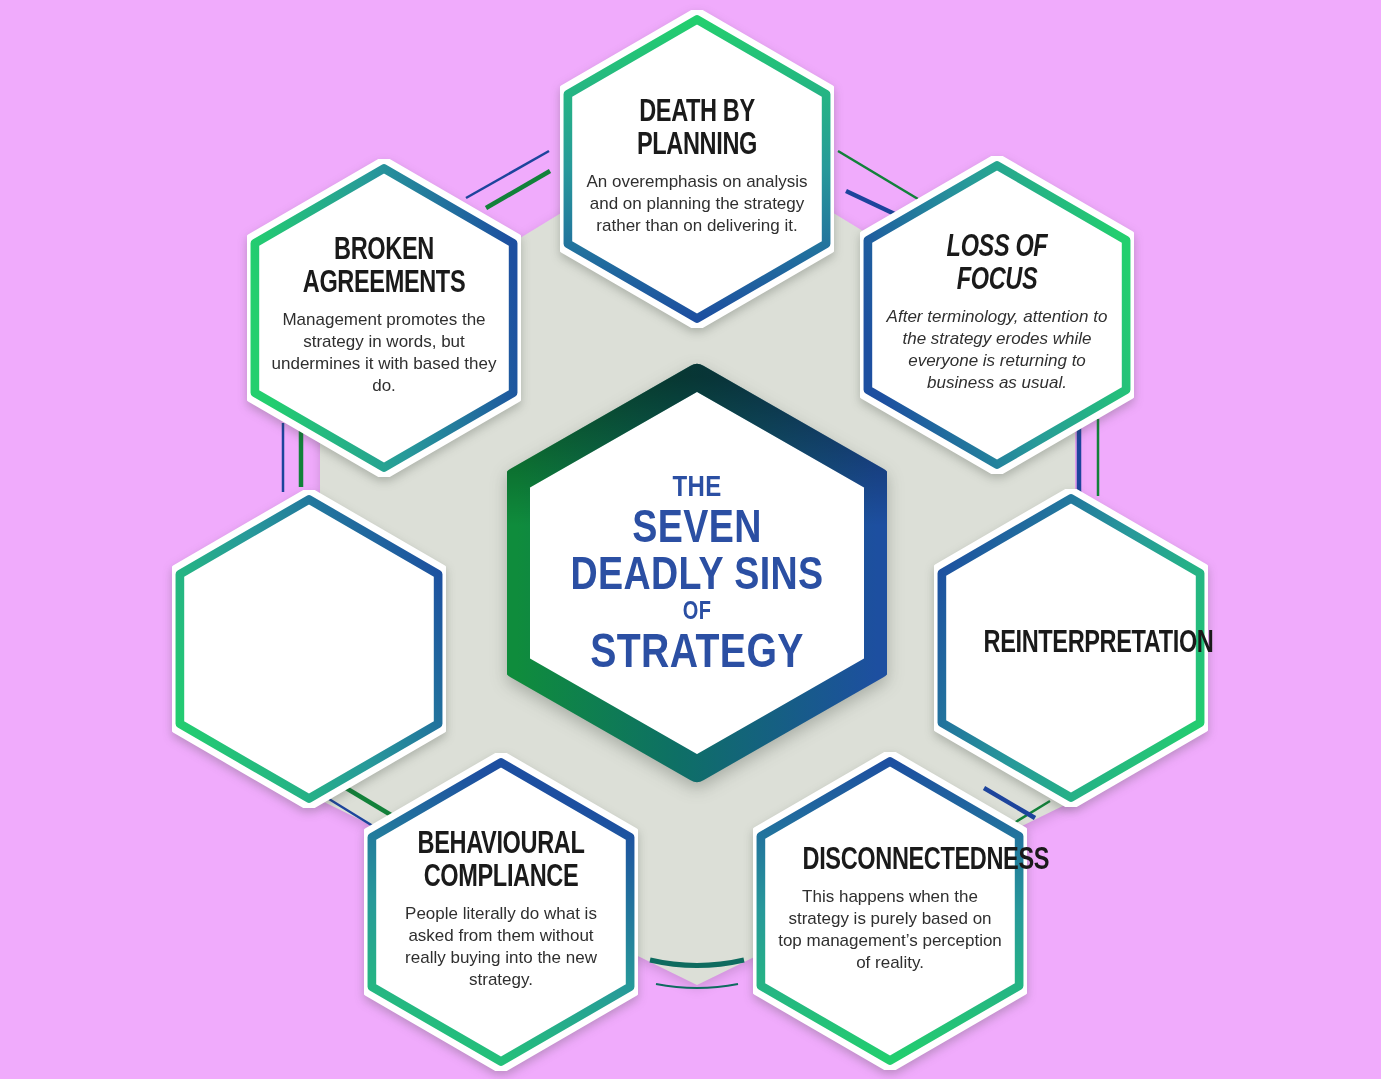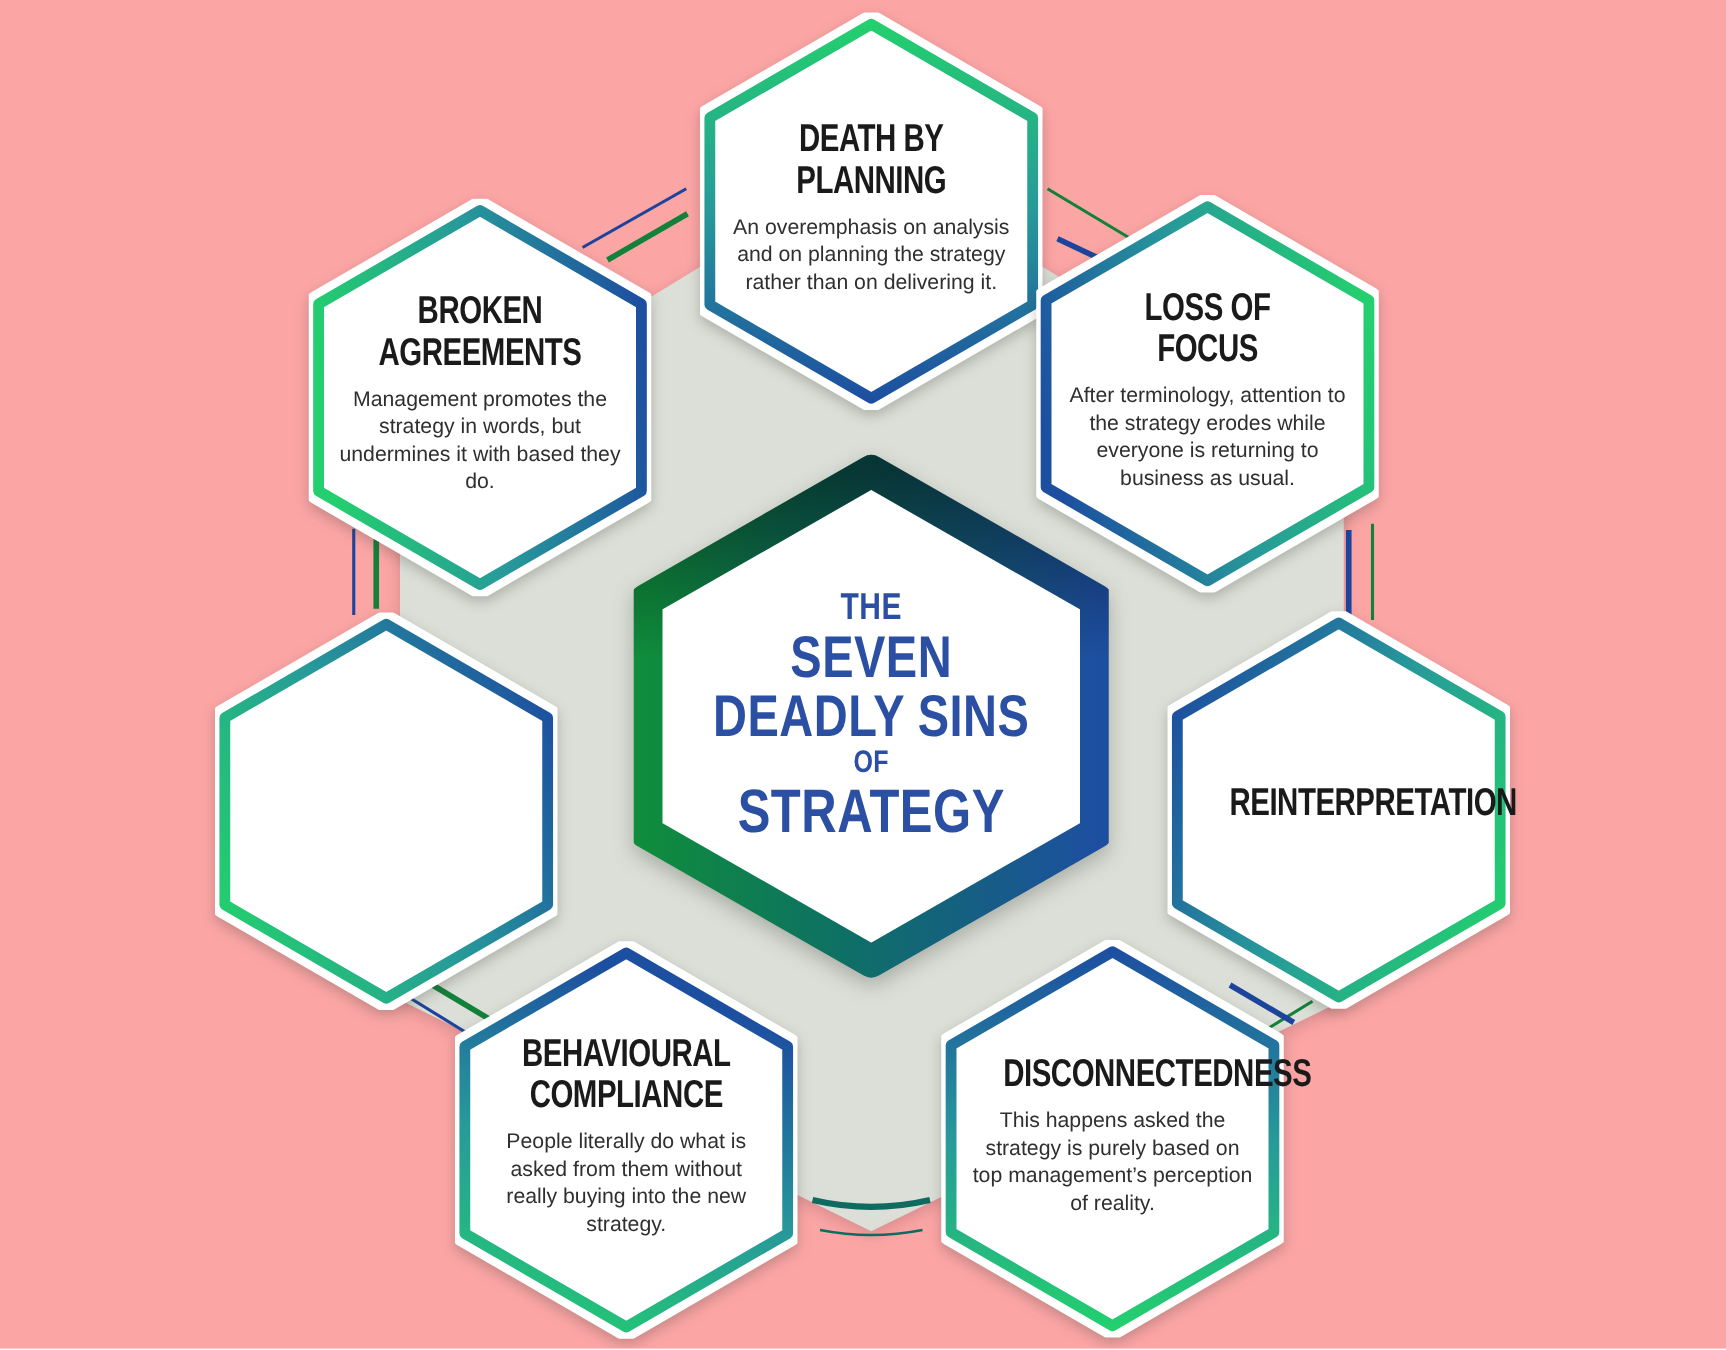--- a/index.html
+++ b/index.html
@@ -5,21 +5,21 @@
   :root{
     --green:#23cf6e; --teal:#27999a; --blue:#1d4fa0;
     --dark-green:#12813a; --dark-blue:#1d449c; --dark-teal:#0e6b5f;
     --center-green:#0f8c3c; --center-teal:#0e6f66; --center-blue:#1d4fa0;
     --background-gray:#dcdfd7; --title-blue:#2b4fa3;
     --heading-black:#1a1a1a; --body-text:#2f2f2f;
   }
   html,body{margin:0;padding:0;background:#fff;}
   .canvas{
     position:relative; width:1381px; height:1079px; overflow:hidden;
-    background:#fca5a5; font-family:"Liberation Sans", sans-serif;
+    background:#f0abfc; font-family:"Liberation Sans", sans-serif;
   }
   .bg-svg{position:absolute; left:0; top:0; z-index:1;}
   .bg-hex{fill:var(--background-gray); filter:drop-shadow(0 4px 6px rgba(0,0,0,.15));}
 
   .card{position:absolute; width:274px; height:318px; z-index:2;}
   .hex-svg{position:absolute; inset:0; width:100%; height:100%;
     filter:drop-shadow(0 4px 5px rgba(50,60,50,.28));}
   .halo{fill:#fff; stroke:#fff; stroke-width:14; stroke-linejoin:round;}
   .ring{fill:#fff; stroke-width:5.5; stroke-linejoin:round;}
 
@@ -40,21 +40,21 @@
     color:var(--title-blue); font-weight:700; letter-spacing:.5px;}
   .center-text .c0{font-size:30px; line-height:1.05;}
   .center-text .c1{font-size:47px; line-height:1.02;}
   .center-text .c2{font-size:47px; line-height:1.02;}
   .center-text .c3{font-size:25px; line-height:1.1;}
   .center-text .c4{font-size:49px; line-height:1.05;}
 
   
   .pos-death{left:560px; top:10px;}
   .pos-broken{left:247px; top:159px;}
-  .pos-loss{left:829px; top:156px;}
+  .pos-loss{left:860px; top:156px;font-style:italic;}
   .pos-misreading{left:172px; top:490px;}
   .pos-reinterpretation{left:934px; top:489px;}
   .pos-behavioural{left:364px; top:753px;text-decoration:underline;}
   .pos-disconnectedness{left:753px; top:752px;}
 </style>
 </head>
 <body>
 
 <div class="canvas">
 
@@ -145,21 +145,21 @@
           <stop offset="0" style="stop-color:var(--green)"></stop>
             <stop offset="0.5" style="stop-color:var(--teal)"></stop>
             <stop offset="1" style="stop-color:var(--blue)"></stop>
         </linearGradient>
       </defs>
       <polygon class="halo" points="87,5 169,52.5 169,147.5 87,195 5,147.5 5,52.5"></polygon>
       <polygon class="ring" style="stroke:url(#g-disc)" points="87,5 169,52.5 169,147.5 87,195 5,147.5 5,52.5"></polygon>
     </svg>
     <div class="card-text">
       <h2>DISCONNECTEDNESS</h2>
-      <p>This happens asked the strategy is purely based on top management’s perception of reality.</p>
+      <p>This happens when the strategy is purely based on top management’s perception of reality.</p>
     </div>
   </div>
 
   <div class="card pos-behavioural">
     <svg class="hex-svg" viewBox="0 0 174 200">
       <defs>
         <linearGradient id="g-behav" x1="0" y1="1" x2="0.3" y2="0">
           <stop offset="0" style="stop-color:var(--green)"></stop>
             <stop offset="0.5" style="stop-color:var(--teal)"></stop>
             <stop offset="1" style="stop-color:var(--blue)"></stop>

